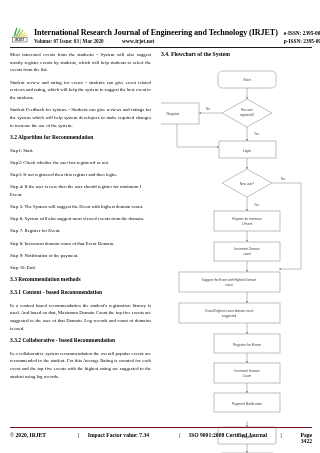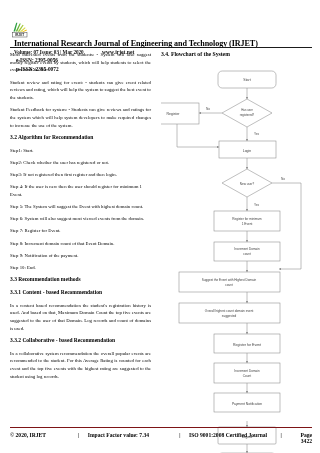--- a/index.html
+++ b/index.html
@@ -22,22 +22,21 @@
     height: 453px;
   }
 
   
   .header {
     position: absolute;
     left: 10px; top: 19px;
     width: 302px;
     height: 26px;
     display: flex;
-    align-items: flex-start;
-    flex-direction: column;
+    align-items: flex-end;
   }
   .logo {
     width: 20px;
     height: 20px;
     flex: 0 0 20px;
     margin-top: 1px;
     position: relative;
   }
   .logo svg { display: block; }
   .header-center {

